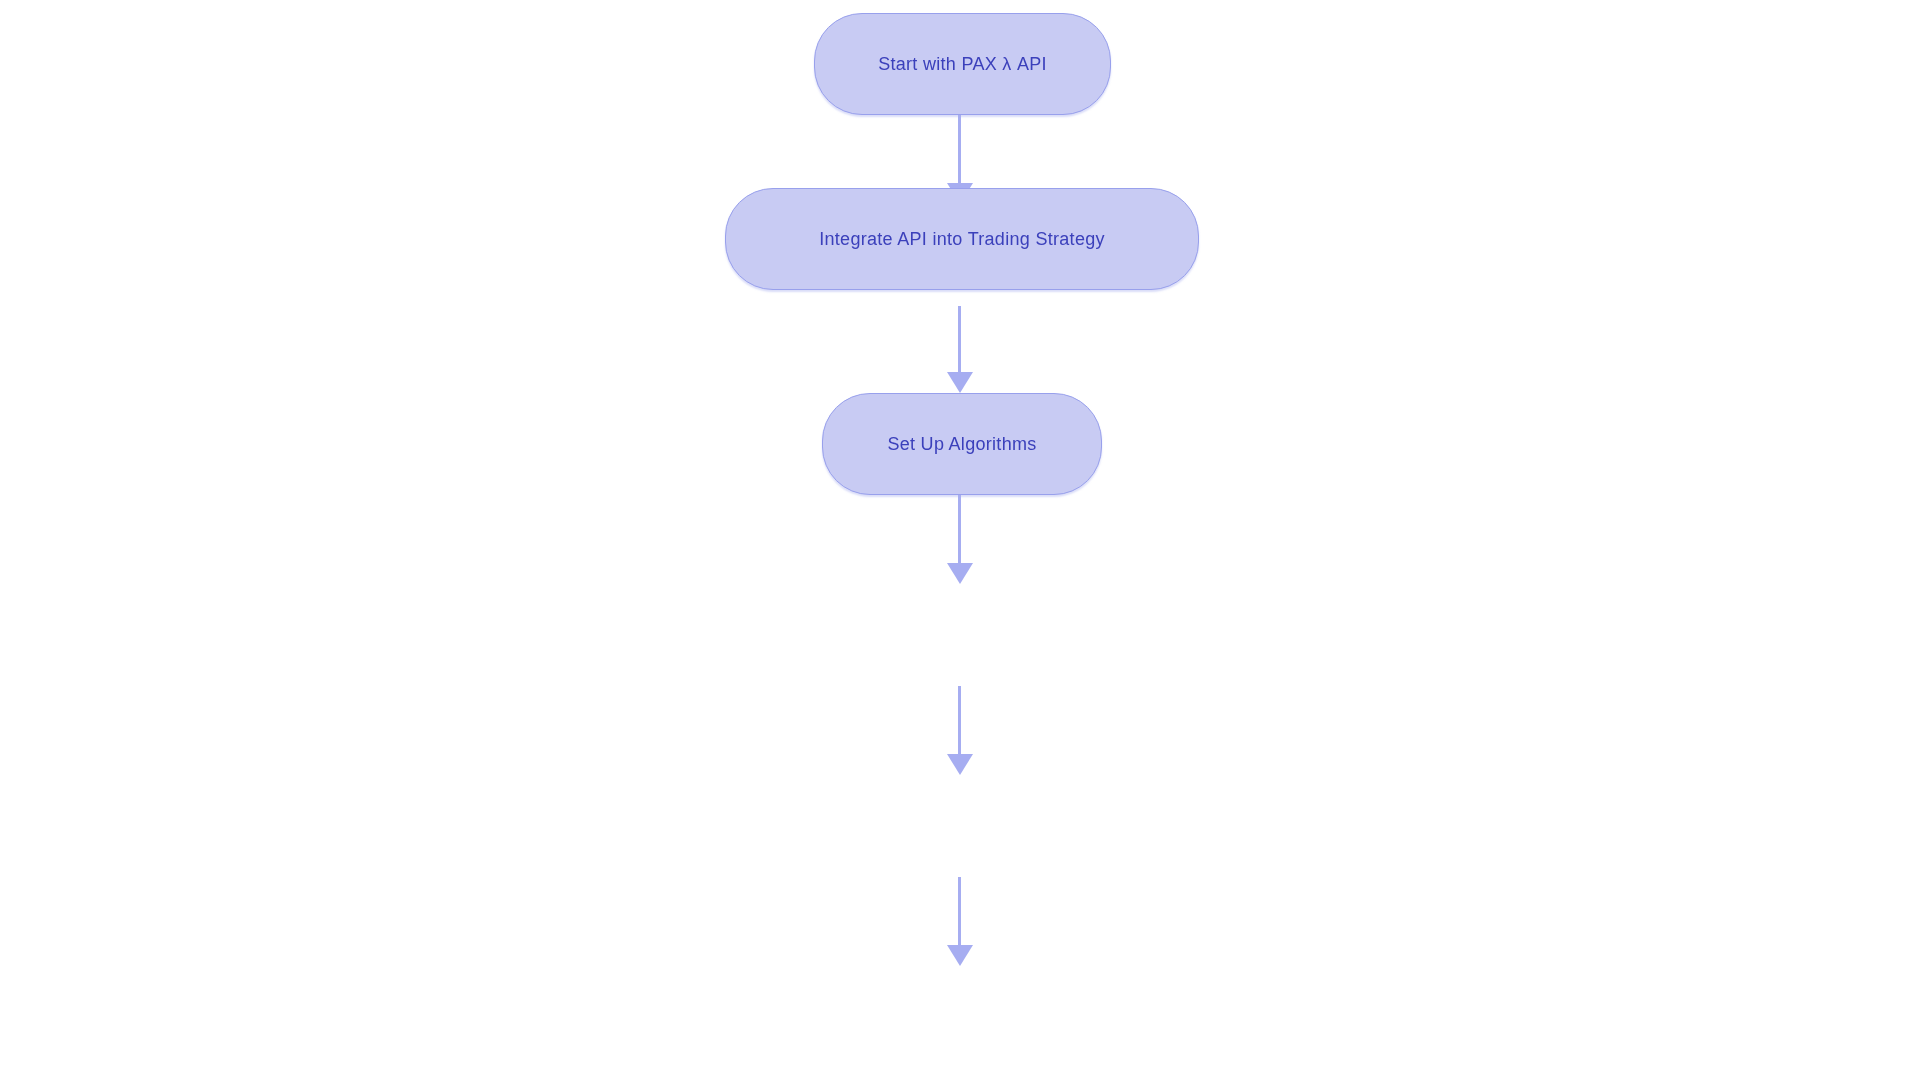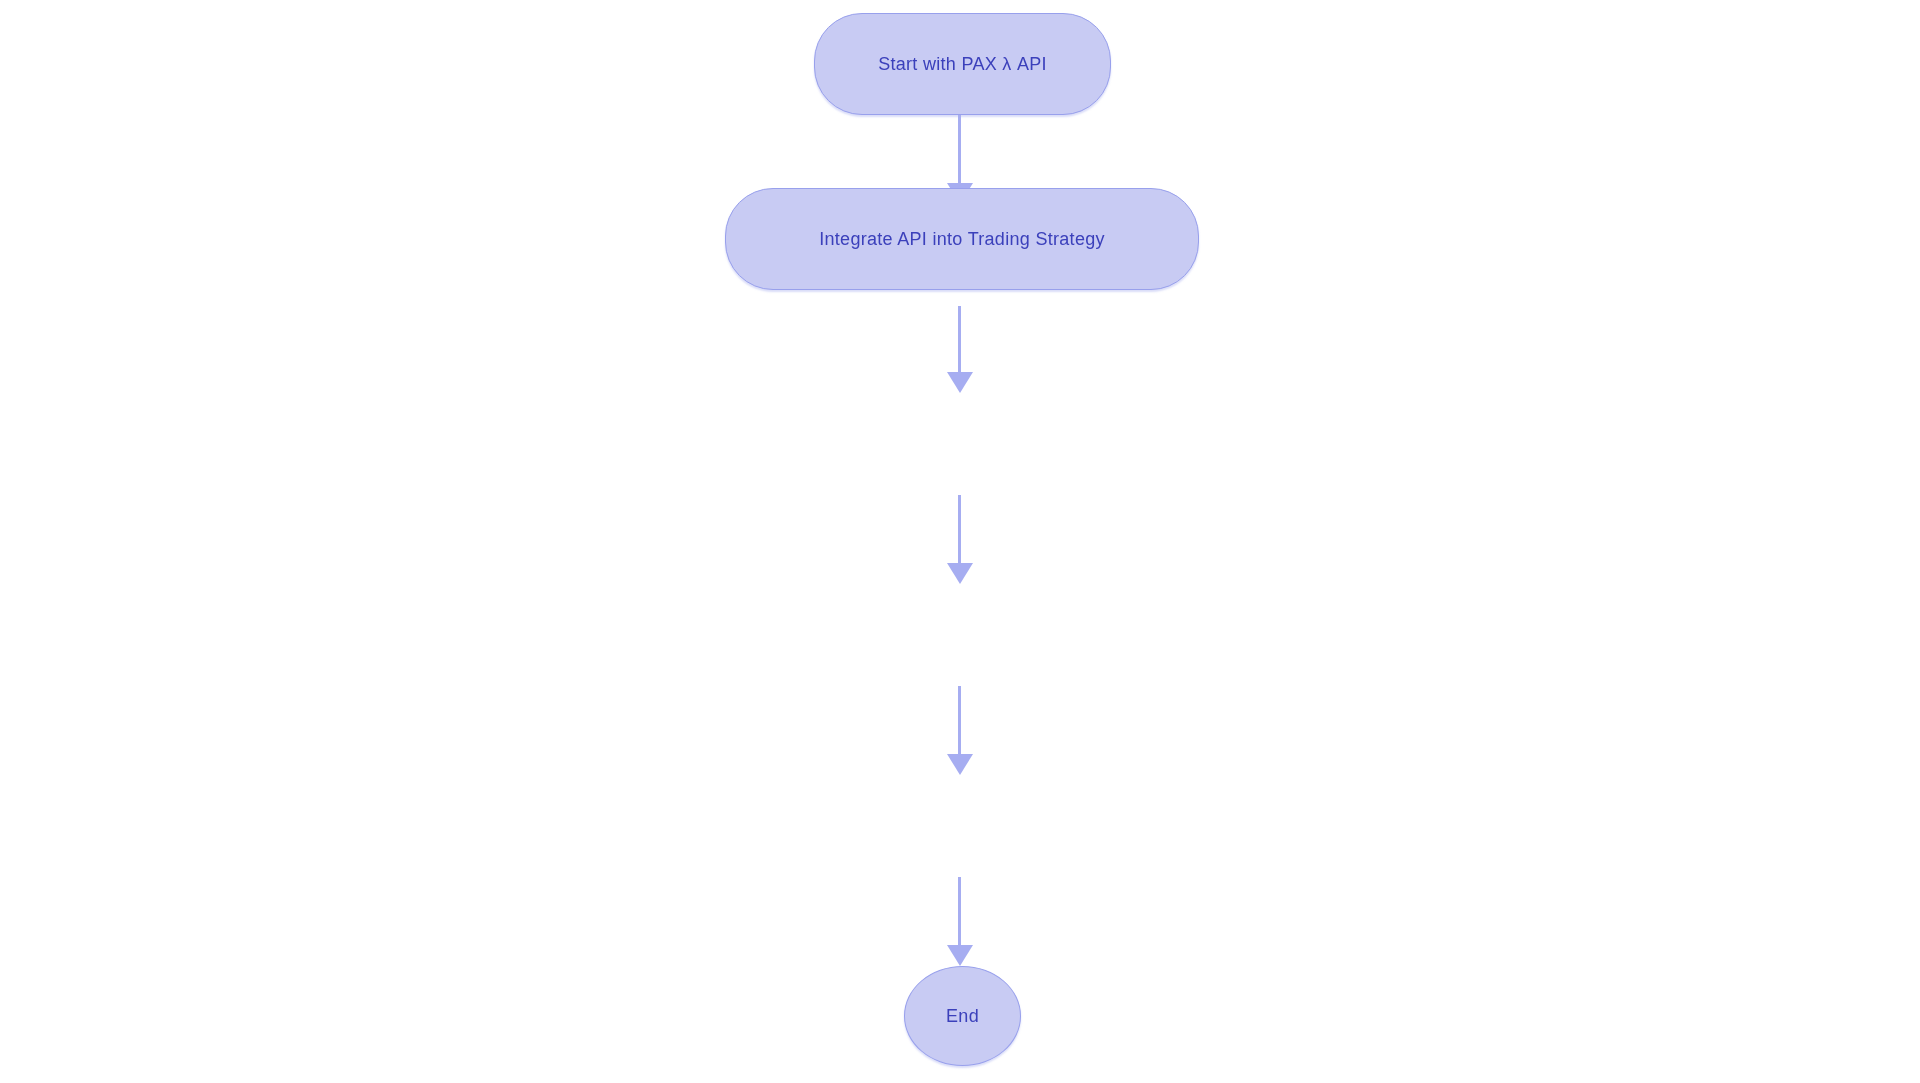--- a/index.html
+++ b/index.html
@@ -91,35 +91,35 @@
 
   <div class="flow-node node-2">
     <span>Integrate API into Trading Strategy</span>
   </div>
 
   <div class="edge edge-2">
     <div class="line"></div>
     <div class="head"></div>
   </div>
 
+  <div class="flow-node node-3">
+    <span>Set Up Algorithms</span>
+  </div>
 
   <div class="edge edge-3">
     <div class="line"></div>
     <div class="head"></div>
   </div>
 
 
   <div class="edge edge-4">
     <div class="line"></div>
     <div class="head"></div>
   </div>
 
 
   <div class="edge edge-5">
     <div class="line"></div>
     <div class="head"></div>
   </div>
 
-  <div class="flow-node ellipse node-6">
-    <span>End</span>
-  </div>
 
 </div>
 
 </body></html>

